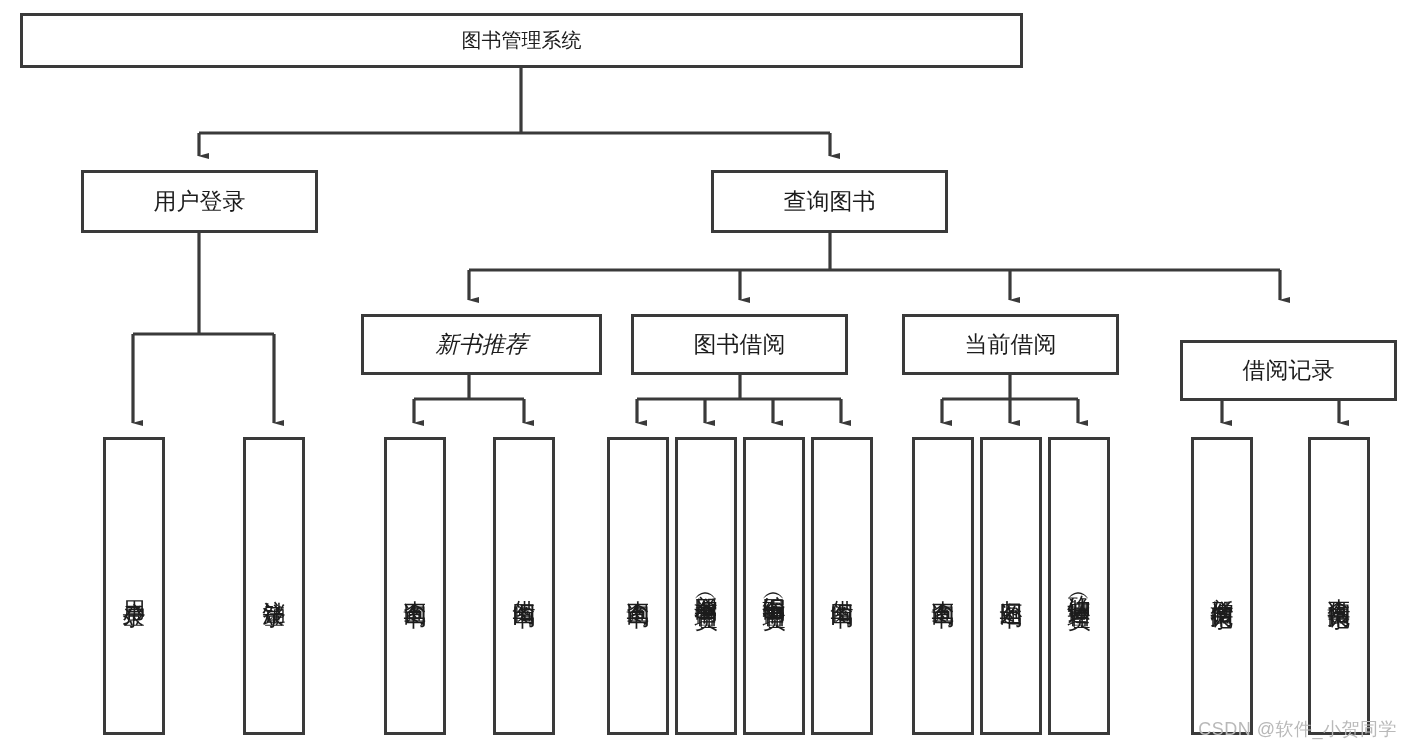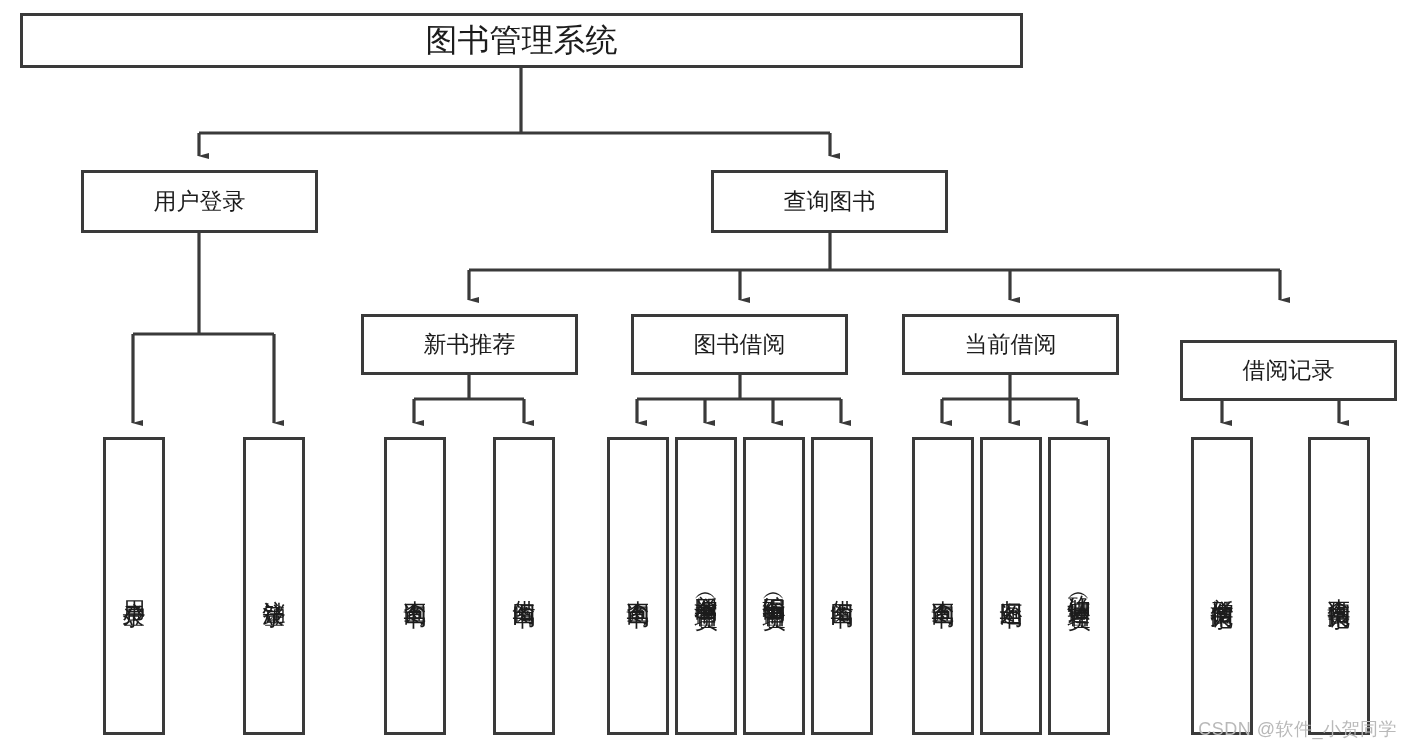--- a/index.html
+++ b/index.html
@@ -39,21 +39,21 @@
     font-size: 23px;
     letter-spacing: 2px;
     padding-top: 4px;
     padding-bottom: 4px;
   }
   .node.v .txt {
     writing-mode: vertical-rl;
     text-orientation: upright;
     white-space: nowrap;
   }
-  .node.root { font-size: 32px; }
+  .node.root { font-size: 20px; }
   svg.links {
     position: absolute;
     left: 0;
     top: 0;
     width: 1405px;
     height: 747px;
     pointer-events: none;
   }
   .watermark {
     position: absolute;
@@ -125,21 +125,21 @@
     <span class="txt">图书管理系统</span>
   </div>
 
   <div class="node h" style="left:81px; top:170px; width:237px; height:63px;">
     <span class="txt">用户登录</span>
   </div>
   <div class="node h" style="left:711px; top:170px; width:237px; height:63px;">
     <span class="txt">查询图书</span>
   </div>
 
-  <div class="node h" style="left:361px; top:314px; width:217px; height:61px;">
+  <div class="node h" style="left:361px; top:314px; width:241px; height:61px;font-style:italic;">
     <span class="txt">新书推荐</span>
   </div>
   <div class="node h" style="left:902px; top:314px; width:217px; height:61px;">
     <span class="txt">当前借阅</span>
   </div>
   <div class="node h" style="left:631px; top:314px; width:217px; height:61px;">
     <span class="txt">图书借阅</span>
   </div>
   <div class="node h" style="left:1180px; top:314px; width:217px; height:61px;margin-top:26px;">
     <span class="txt">借阅记录</span>

